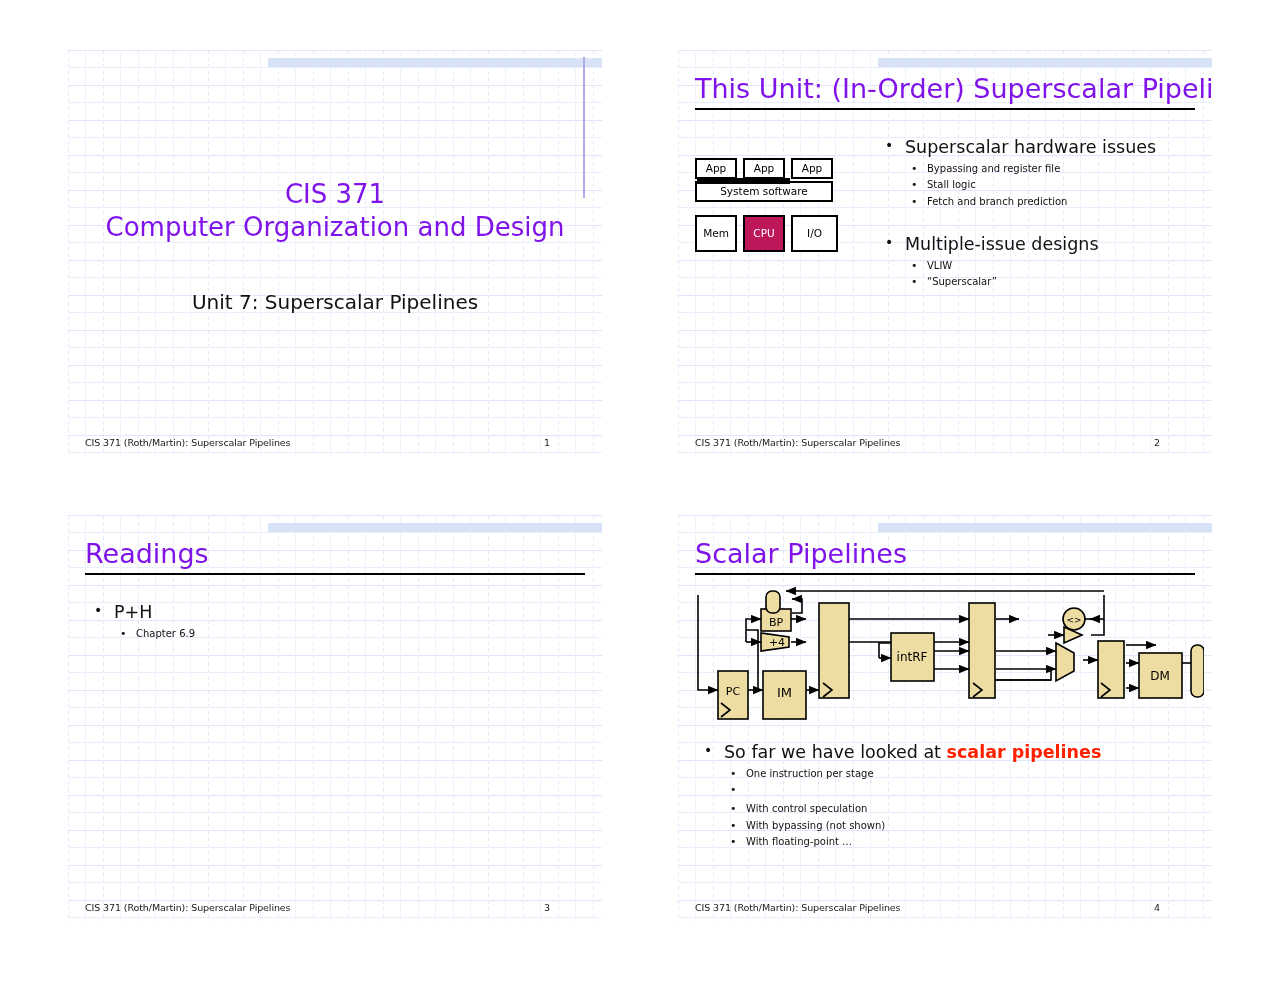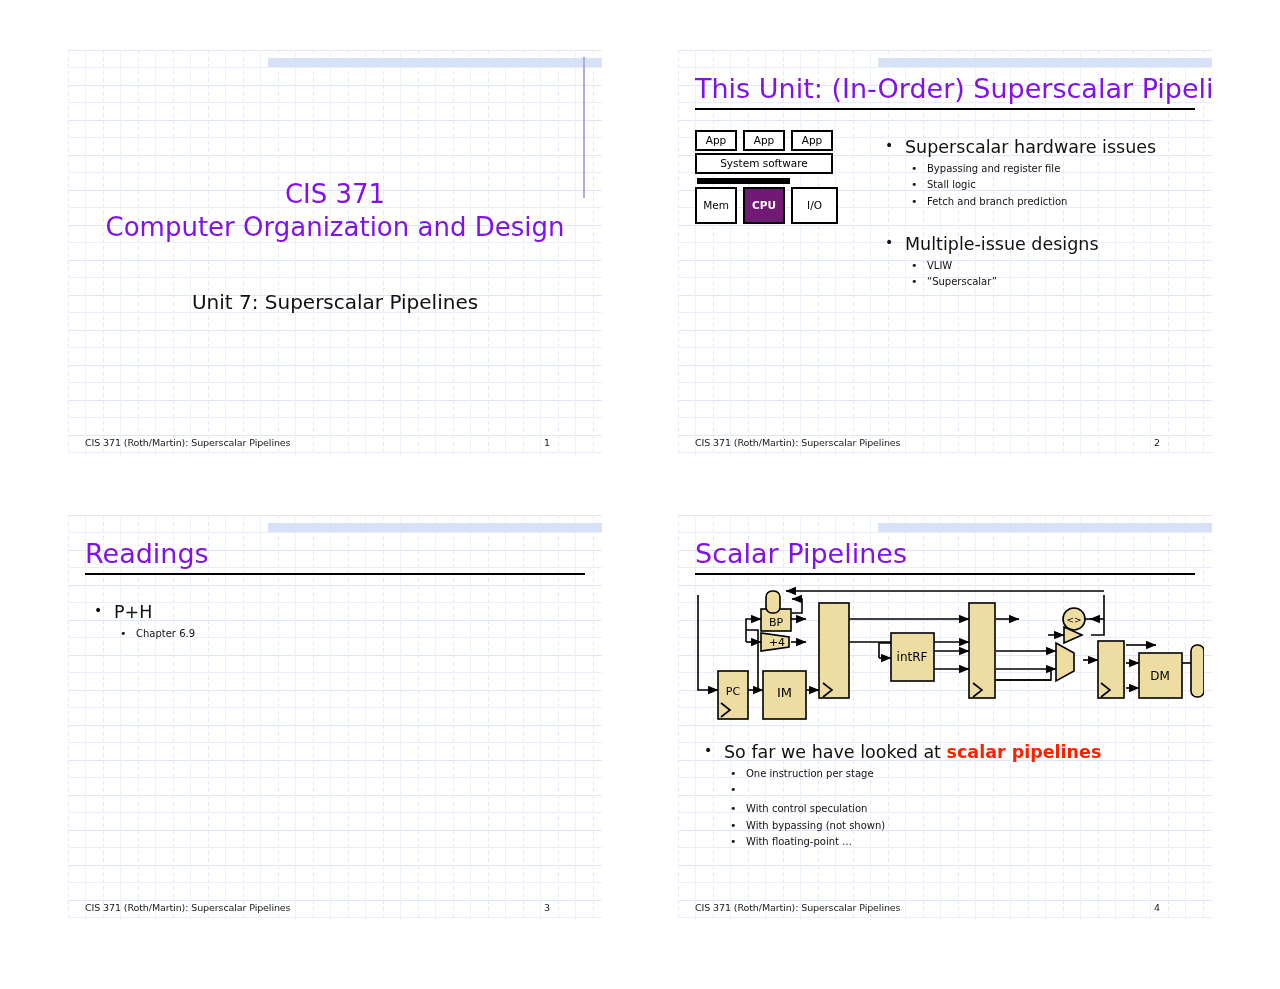--- a/index.html
+++ b/index.html
@@ -219,33 +219,34 @@
     box-sizing: border-box;
     border: 2px solid #000;
     background: #ffffff;
     font-size: 10.5px;
     font-family: "DejaVu Sans", sans-serif;
     color: #000;
     display: flex;
     align-items: center;
     justify-content: center;
     line-height: 1;
+    margin-top: 28px;
   }
   .app1 { left: 3px;  top: 0px;  width: 42px; height: 21px; }
   .app2 { left: 51px; top: 0px;  width: 42px; height: 21px; }
   .app3 { left: 99px; top: 0px;  width: 42px; height: 21px; }
   .sysw { left: 3px;  top: 23px; width: 138px; height: 21px; }
   .busline {
     position: absolute;
     left: 5px; top: 48px; width: 93px; height: 6px;
     background: #000;
   }
   .memb { left: 3px;  top: 57px; width: 42px; height: 37px; }
   .cpub { left: 51px; top: 57px; width: 42px; height: 37px;
-          background: #701a75; color: #ffffff; font-weight: bold; }
+          background: #be185d; color: #ffffff; font-weight: normal; }
   .iob  { left: 99px; top: 57px; width: 47px; height: 37px; }
 
   
   .pipewrap {
     position: absolute;
     left: 8px;
     top: 68px;
     width: 518px;
     height: 140px;
   }

